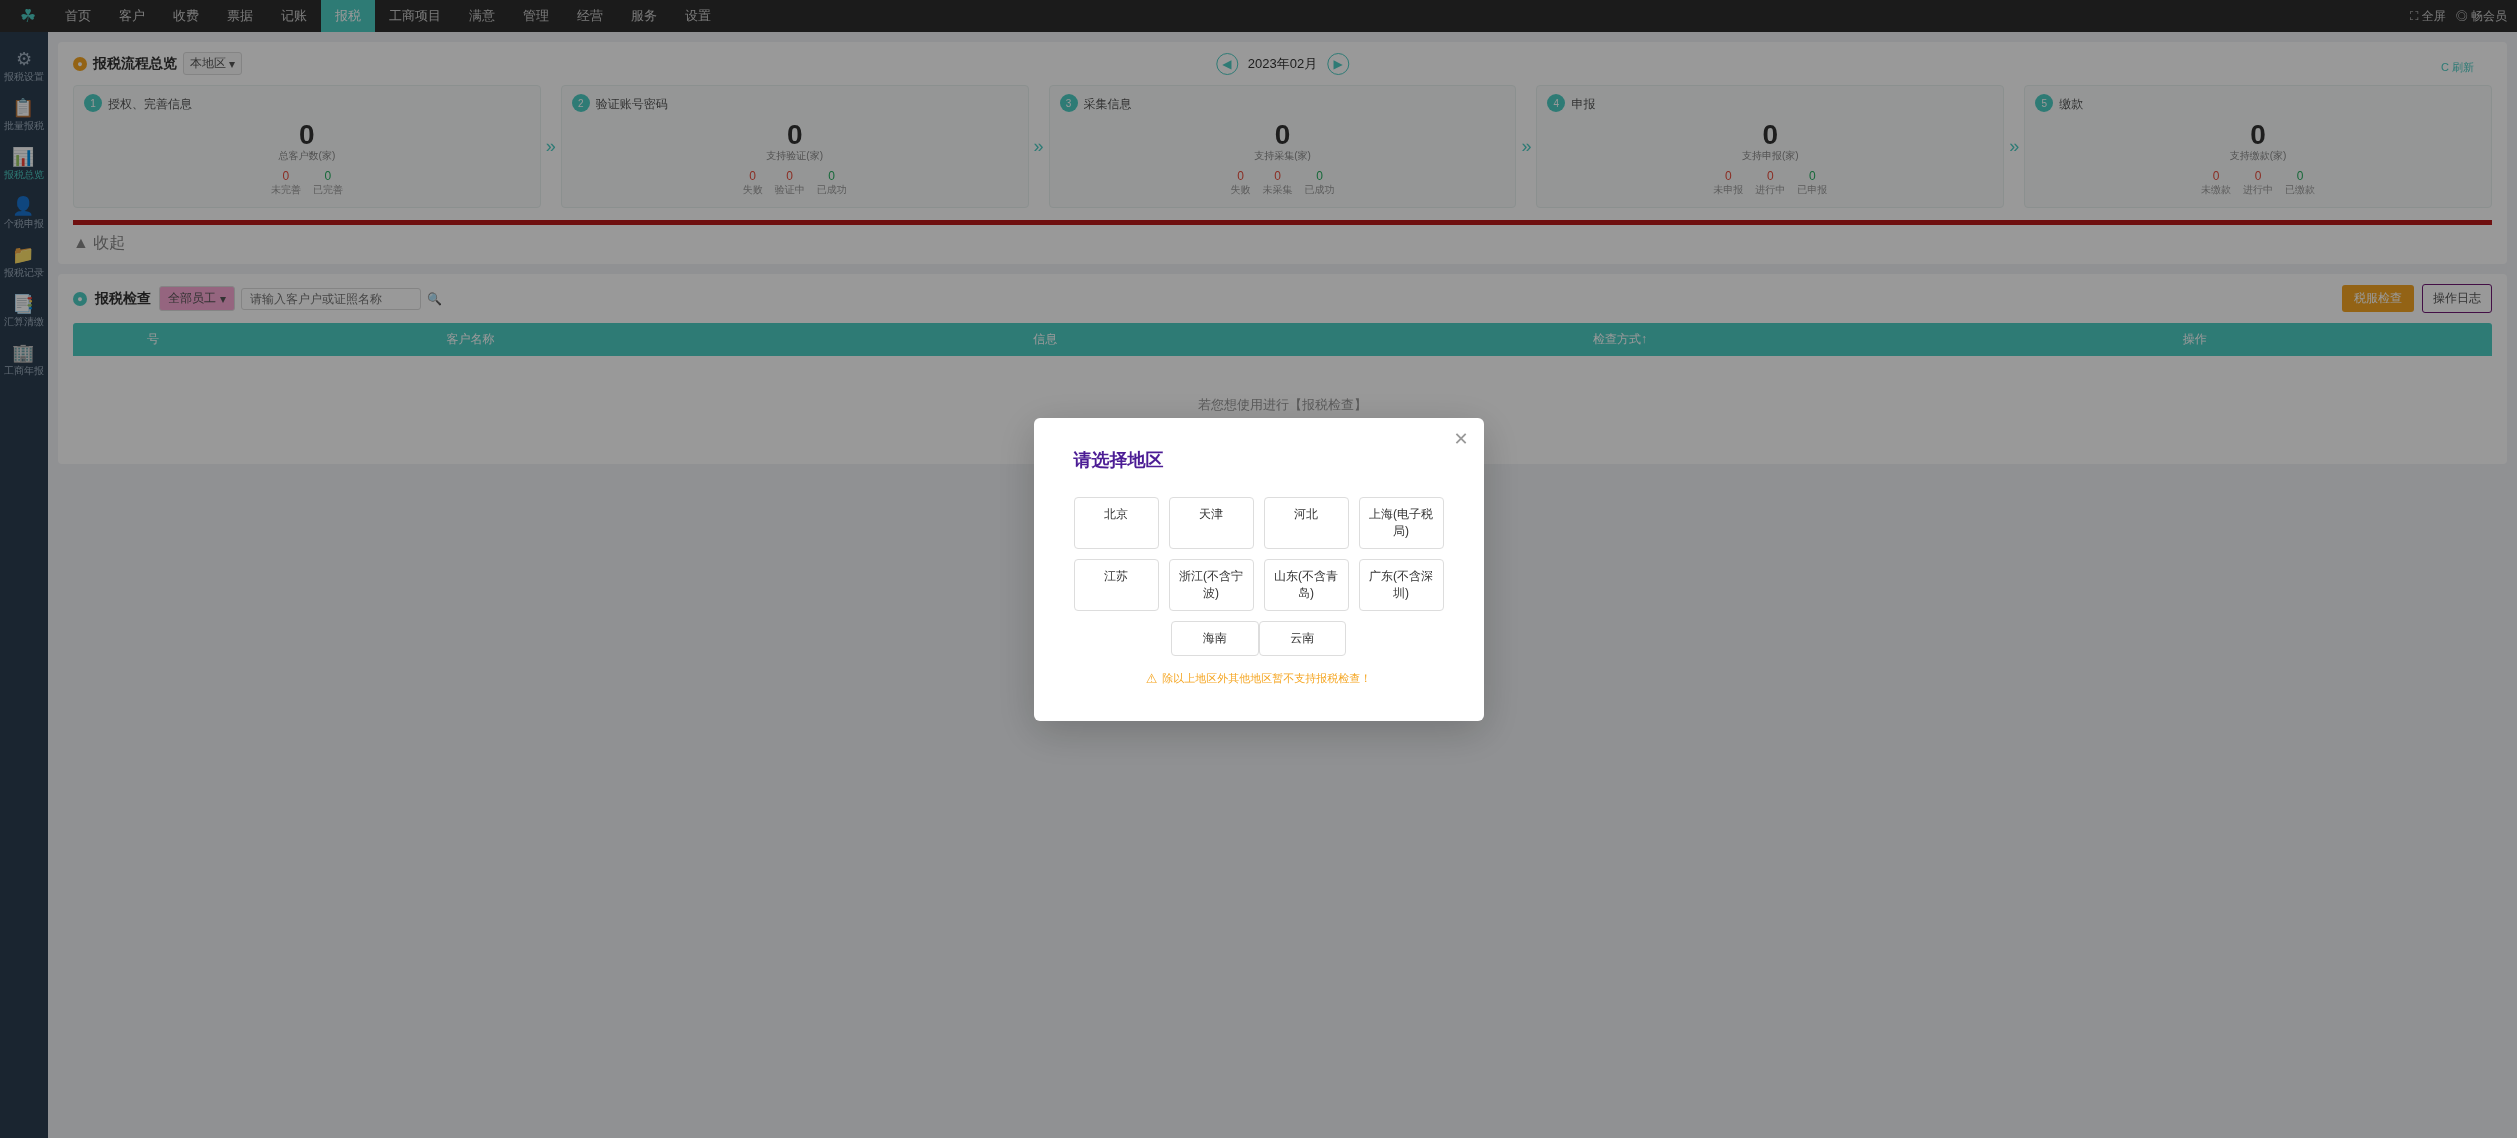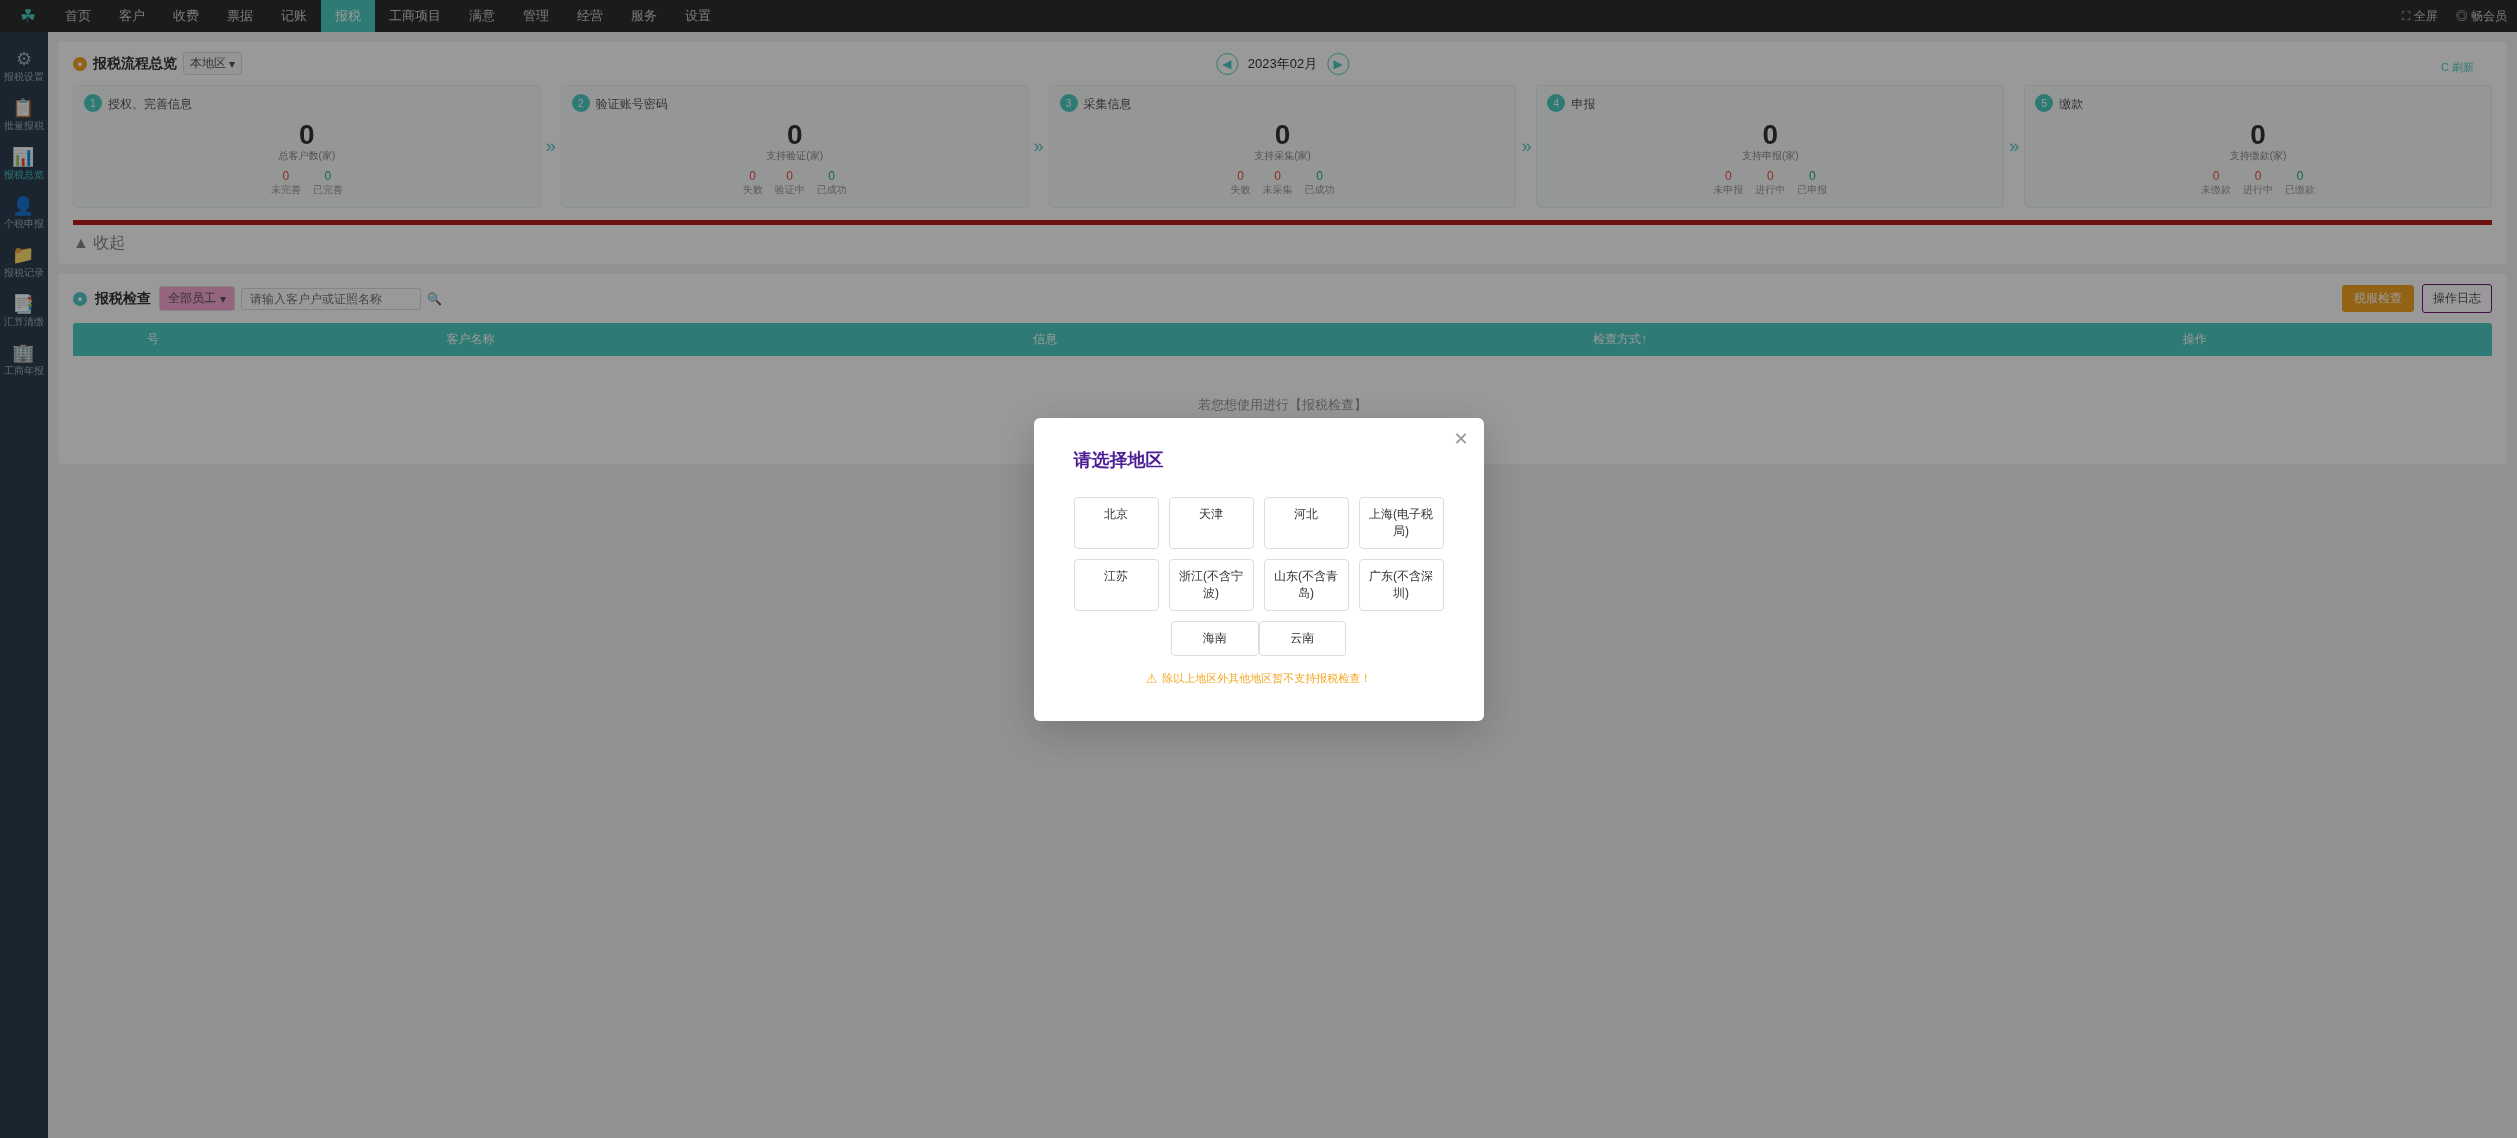--- a/index.html
+++ b/index.html
@@ -39,21 +39,21 @@
       cursor: pointer;
       font-size: 13px;
     }
     .top-nav-item.active {
       background: #4ecdc4;
       color: #fff;
     }
     .top-nav-right {
       display: flex;
       align-items: center;
-      gap: 18px;
+      gap: 10px;
       color: #ccc;
       font-size: 12px;
     }
     .top-nav-right span { cursor: pointer; }
 
     
     .sidebar {
       position: fixed;
       top: 32px;
       left: 0;

